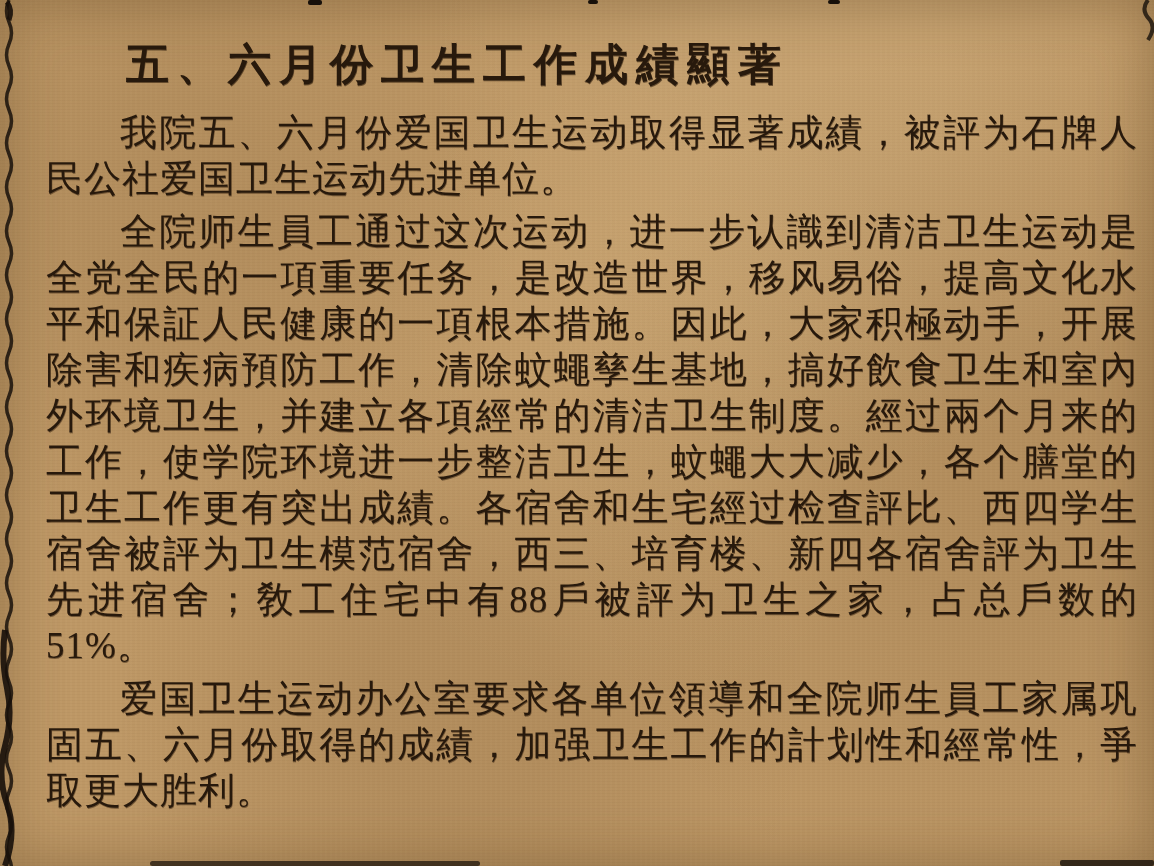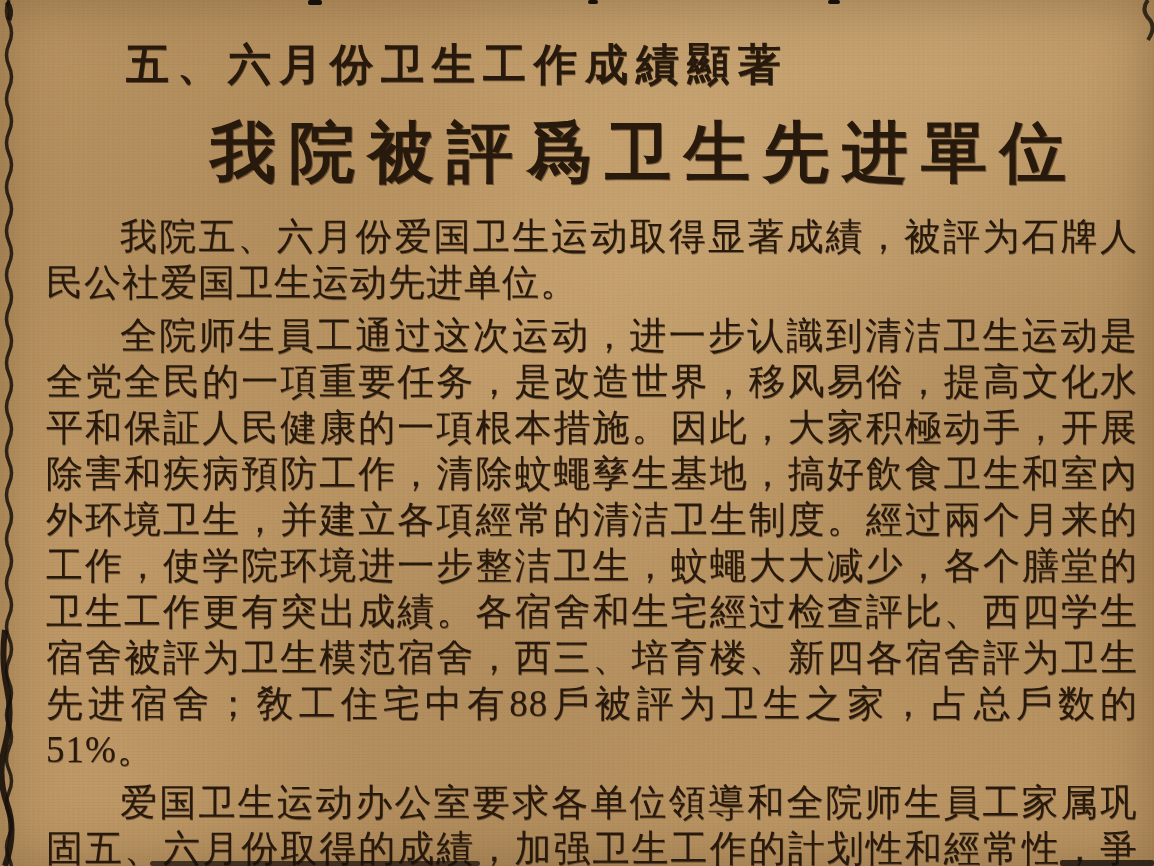--- a/index.html
+++ b/index.html
@@ -53,21 +53,20 @@
   }
   .edge{position:absolute;pointer-events:none;}
   .speck{position:absolute;background:#17100a;border-radius:2px;pointer-events:none;}
 </style>
 </head>
 <body>
 
 <div class="scan">
   <div class="paper">
     <div class="kicker">五、六月份卫生工作成績顯著</div>
-    <div class="headline">我院被評爲卫生先进單位</div>
     <div class="bodytext">
       <p>我院五、六月份爱国卫生运动取得显著成績，被評为石牌人民公社爱国卫生运动先进单位。</p>
       <p>全院师生員工通过这次运动，进一步认識到清洁卫生运动是全党全民的一項重要任务，是改造世界，移风易俗，提高文化水平和保証人民健康的一項根本措施。因此，大家积極动手，开展除害和疾病預防工作，清除蚊蠅孳生基地，搞好飲食卫生和室內外环境卫生，并建立各項經常的清洁卫生制度。經过兩个月来的工作，使学院环境进一步整洁卫生，蚊蠅大大减少，各个膳堂的卫生工作更有突出成績。各宿舍和生宅經过检查評比、西四学生宿舍被評为卫生模范宿舍，西三、培育楼、新四各宿舍評为卫生先进宿舍；敎工住宅中有88戶被評为卫生之家，占总戶数的51%。</p>
       <p>爱国卫生运动办公室要求各单位領導和全院师生員工家属巩固五、六月份取得的成績，加强卫生工作的計划性和經常性，爭取更大胜利。</p>
     </div>
   </div>
 
   <svg class="edge" style="left:0;top:0;" width="18" height="866" viewBox="0 0 18 866">
     <path d="M9 0 q-5 11 0 22 t0 22 t0 22 t0 22 t0 22 t0 22 t0 22 t0 22 t0 22 t0 22 t0 22 t0 22 t0 22 t0 22 t0 22 t0 22 t0 22 t0 22 t0 22 t0 22 t0 22 t0 22 t0 22 t0 22 t0 22 t0 22 t0 22 t0 22 t0 22 t0 22 t0 22 t0 22 t0 22 t0 22 t0 22 t0 22 t0 22 t0 22 t0 22 t0 22" fill="none" stroke="#17100a" stroke-width="3.5" opacity="0.85"></path>
     <path d="M5 630 q-4 30 2 58 t-2 58 t2 58 t-2 62" fill="none" stroke="#17100a" stroke-width="6" opacity="0.9"></path>

